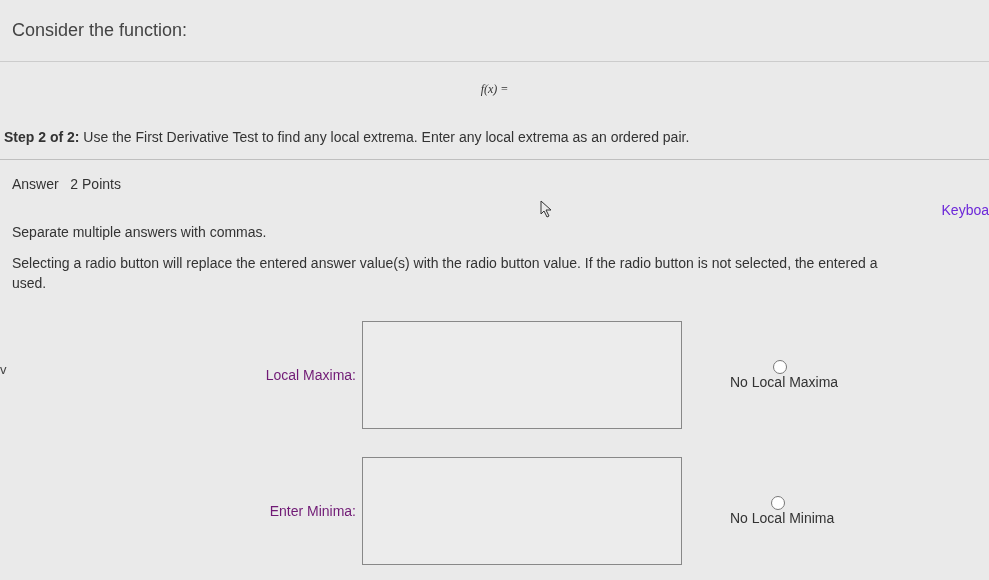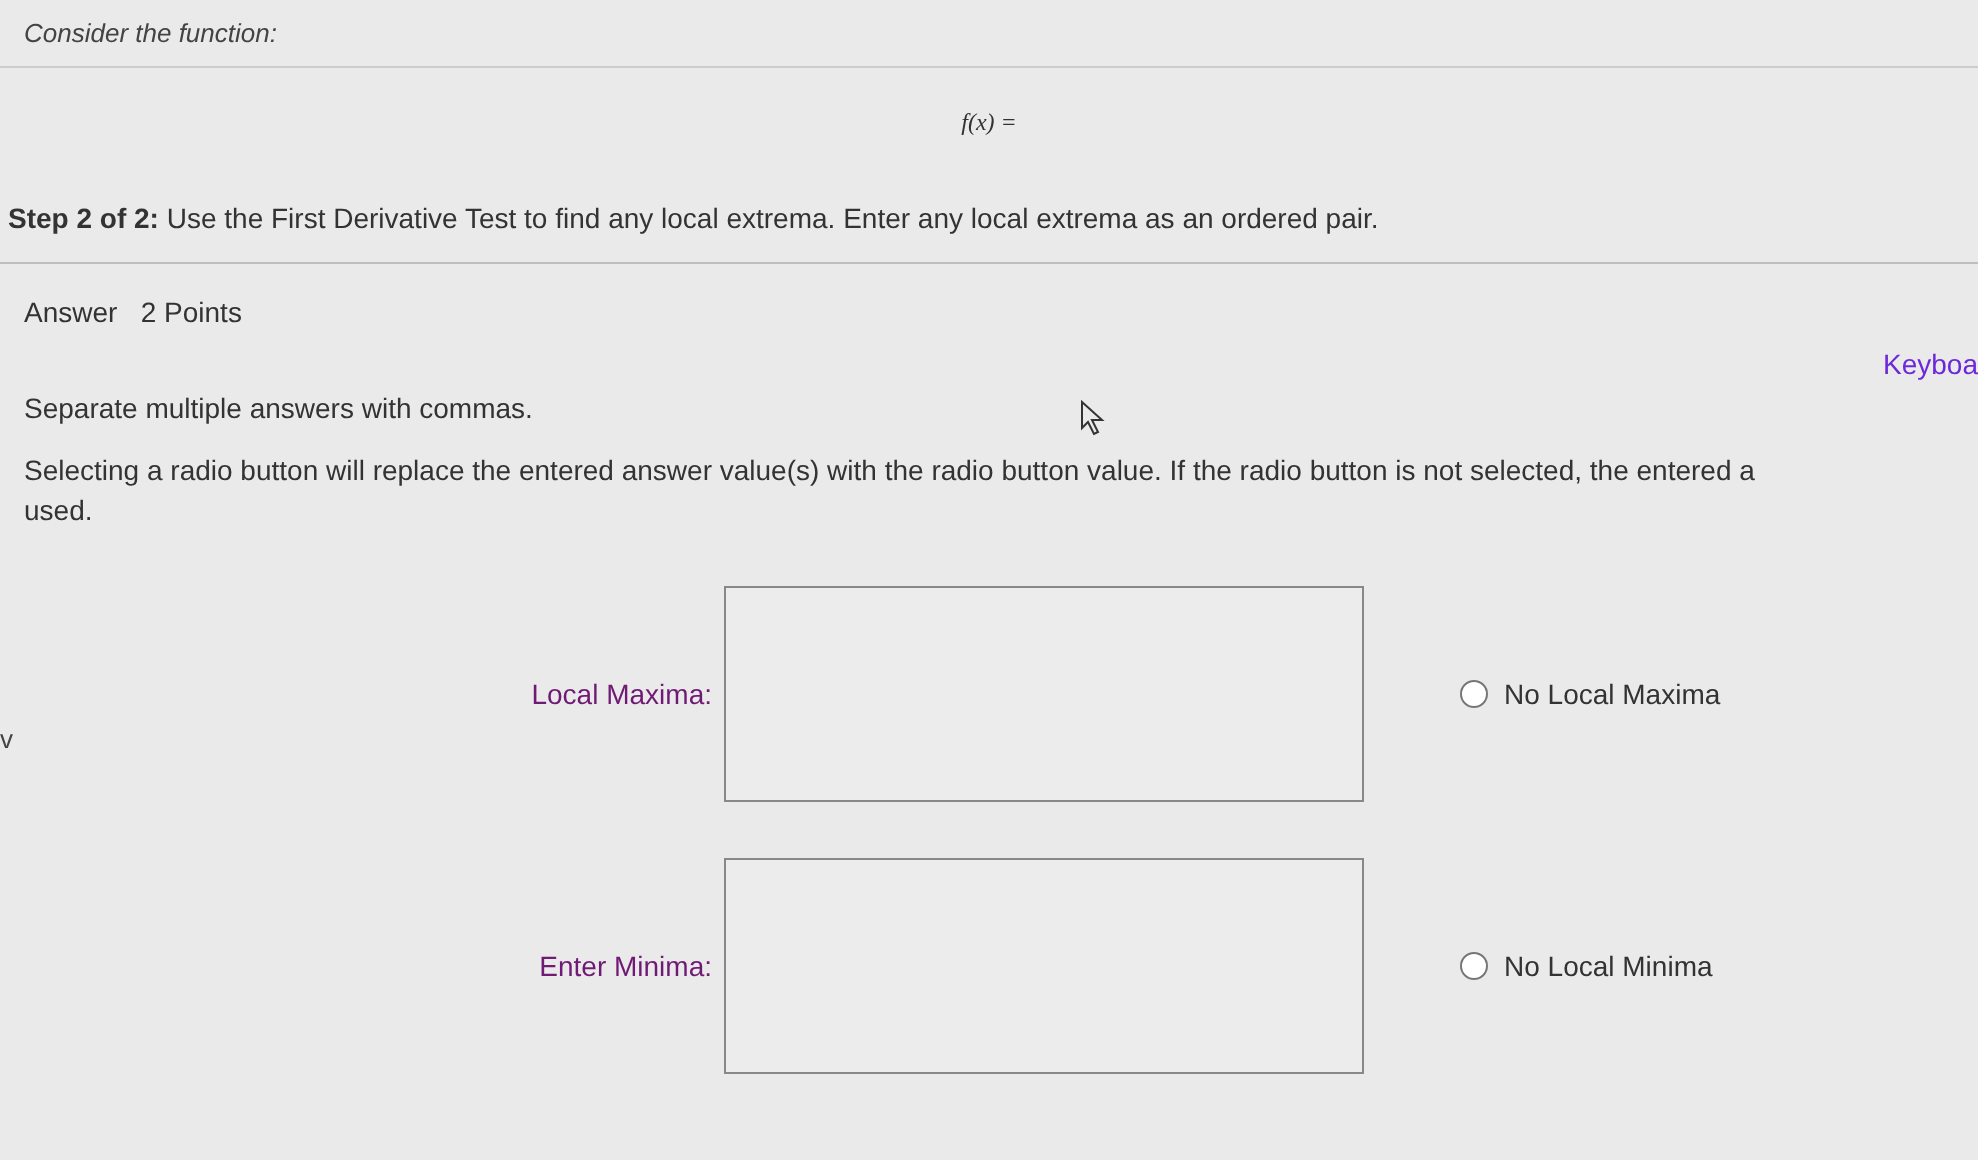--- a/index.html
+++ b/index.html
@@ -10,25 +10,24 @@
     body {
       font-family: Arial, Helvetica, sans-serif;
       background: #eaeaea;
       color: #333;
       width: 989px;
       height: 580px;
       overflow: hidden;
       position: relative;
     }
     .top-cut {
-      padding: 9px 12px;
-      font-size: 13px;
+      padding: 20px 12px;
+      font-size: 18px;
       color: #444;
       border-bottom: 1px solid #ccc;
-      font-style: italic;
     }
     .formula-area {
       text-align: center;
       padding: 20px 0 24px 0;
       font-size: 12px;
       font-family: 'Times New Roman', serif;
       font-style: italic;
     }
     .fraction {
       display: inline-block;
@@ -98,20 +97,21 @@
       font-size: 14px;
       padding: 6px;
       resize: none;
     }
     .radio-wrap {
       margin-left: 48px;
       display: flex;
       align-items: center;
       font-size: 14px;
       color: #333;
+      flex-direction: column;
     }
     .radio-wrap input[type="radio"] {
       margin-right: 8px;
       width: 14px;
       height: 14px;
     }
     .left-cut {
       position: absolute;
       left: 0;
       top: 362px;

